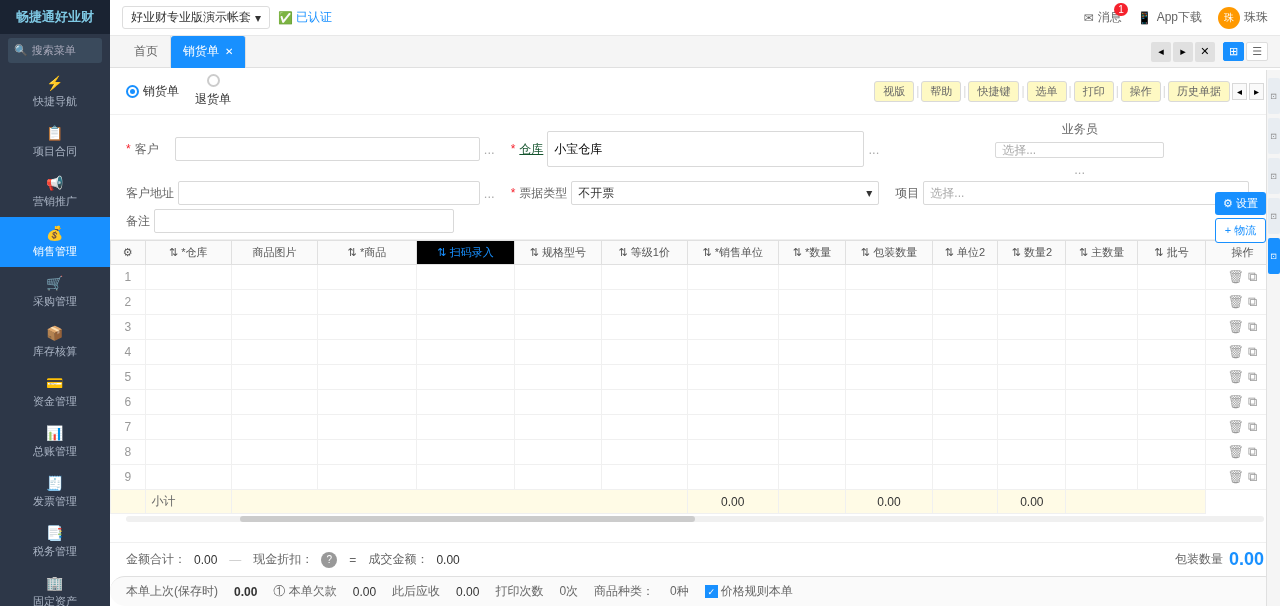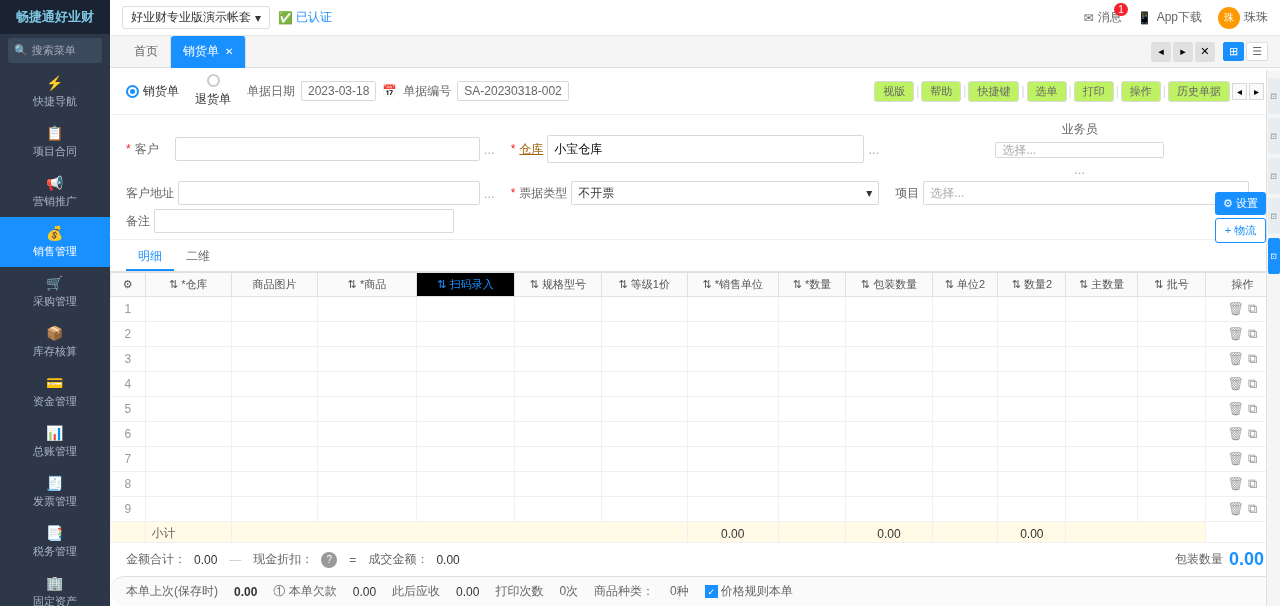--- a/index.html
+++ b/index.html
@@ -28,21 +28,21 @@
     
     .tabbar { background: #f5f5f5; height: 32px; display: flex; align-items: center; padding: 0 12px; gap: 0; border-bottom: 1px solid #e0e0e0; }
     .tab { padding: 0 12px; height: 32px; display: flex; align-items: center; font-size: 12px; cursor: pointer; color: #666; border-right: 1px solid #e0e0e0; }
     .tab.active { background: #1890ff; color: #fff; border-radius: 3px 3px 0 0; }
     .tab .close-btn { margin-left: 6px; font-size: 10px; cursor: pointer; }
     .tab-nav-btns { margin-left: auto; display: flex; gap: 2px; }
     .tab-nav-btn { width: 20px; height: 20px; background: #e0e0e0; border: none; cursor: pointer; border-radius: 2px; font-size: 11px; display: flex; align-items: center; justify-content: center; }
 
     
     .content { flex: 1; background: #fff; overflow-y: auto; display: flex; flex-direction: column; }
-    .toolbar-btn { padding: 2px 8px; border: 1px solid #d9d9d9; border-radius: 3px; font-size: 11px; cursor: pointer; background: #bef264; color: #666; display: flex; align-items: center; gap: 2px; }
+    .toolbar-btn { padding: 2px 8px; border: 1px solid #d9d9d9; border-radius: 3px; font-size: 11px; cursor: pointer; background: #fef9c3; color: #666; display: flex; align-items: center; gap: 2px; }
 
     
     .detail-tabs { display: flex; align-items: center; padding: 4px 16px 0; gap: 0; border-bottom: 1px solid #e0e0e0; }
     .detail-tab { padding: 4px 12px; font-size: 12px; cursor: pointer; color: #666; border-bottom: 2px solid transparent; }
     .detail-tab.active { color: #1890ff; border-bottom: 2px solid #1890ff; }
 
     
     .data-table { width: 100%; border-collapse: collapse; font-size: 12px; }
     .data-table th { background: #fafafa; border: 1px solid #e0e0e0; padding: 4px 6px; text-align: center; font-weight: normal; color: #555; white-space: nowrap; font-size: 11px; }
     .data-table td { border: 1px solid #f0f0f0; padding: 3px 4px; height: 24px; text-align: center; }
@@ -180,27 +180,20 @@
           <span style="width:13px;height:13px;border-radius:50%;border:2px solid #1890ff;display:inline-flex;align-items:center;justify-content:center;">
               <span style="width:5px;height:5px;border-radius:50%;background:#1890ff;display:block;"></span>
             </span>
           <span>销货单</span>
         </label>
         <label style="display:flex;align-items:center;gap:4px;cursor:pointer;flex-direction:column;">
           <span style="width:13px;height:13px;border-radius:50%;border:2px solid #ccc;display:inline-flex;align-items:center;justify-content:center;"></span>
           <span>退货单</span>
         </label>
       </div>
-      <div style="display:flex;align-items:center;gap:6px;font-size:12px;color:#666;">
-        <span>单据日期</span>
-        <span style="border:1px solid #d9d9d9;border-radius:2px;padding:2px 6px;background:#fff;">2023-03-18</span>
-        <span style="cursor:pointer;">📅</span>
-        <span>单据编号</span>
-        <span style="border:1px solid #d9d9d9;border-radius:2px;padding:2px 6px;background:#fff;">SA-20230318-002</span>
-      </div>
       <div style="margin-left:auto;display:flex;align-items:center;gap:2px;">
         <button class="toolbar-btn">
             <span>视版</span>
           </button>
         <span style="color:#d9d9d9;">|</span>
         <button class="toolbar-btn">
             <span>帮助</span>
           </button>
         <span style="color:#d9d9d9;">|</span>
         <button class="toolbar-btn">
@@ -229,22 +222,22 @@
 
     <div style="padding:6px 16px 2px;display:grid;grid-template-columns:1fr 1fr 1fr;gap:6px 16px;">
       <div style="display:flex;align-items:center;gap:4px;">
         <span style="color:#f5222d;font-size:12px;">*</span>
         <span style="font-size:12px;color:#666;min-width:36px;">客户</span>
         <input style="flex: 1 1 0%; border: 1px solid rgb(217, 217, 217); border-radius: 2px; height: 24px; padding: 0px 6px; font-size: 12px;" type="text" value="">
         <span style="color:#aaa;cursor:pointer;font-size:13px;">...</span>
       </div>
       <div style="display:flex;align-items:center;gap:4px;">
         <span style="color:#f5222d;font-size:12px;">*</span>
-        <span style="font-size:12px;color:#a16207;min-width:24px;text-decoration:underline;">仓库</span>
-        <input style="flex: 1 1 0%; border: 1px solid rgb(217, 217, 217); border-radius: 2px; height: 28px; padding: 0px 6px; font-size: 12px;" type="text" value="小宝仓库">
+        <span style="font-size:12px;color:#14532d;min-width:24px;text-decoration:underline;">仓库</span>
+        <input style="flex: 1 1 0%; border: 1px solid rgb(217, 217, 217); border-radius: 2px; height: 36px; padding: 0px 6px; font-size: 12px;" type="text" value="小宝仓库">
         <span style="color:#aaa;cursor:pointer;font-size:13px;">...</span>
       </div>
       <div style="display:flex;align-items:center;gap:4px;flex-direction:column;">
         <span style="font-size:12px;color:#666;min-width:36px;">业务员</span>
         <input style="flex: 1 1 0%; border: 1px solid rgb(217, 217, 217); border-radius: 2px; height: 24px; padding: 0px 6px; font-size: 12px; color: rgb(170, 170, 170);" type="text" value="选择...">
         <span style="color:#aaa;cursor:pointer;font-size:13px;">...</span>
       </div>
     </div>
 
     <div style="padding:2px 16px 2px;display:grid;grid-template-columns:1fr 1fr 1fr;gap:6px 16px;">
@@ -277,28 +270,20 @@
       <button style="padding:4px 8px;background:#1890ff;color:#fff;border:none;border-radius:3px;font-size:11px;cursor:pointer;">
         <span>⚙</span>
         <span> 设置</span>
       </button>
       <button style="padding:4px 8px;background:#fff;color:#1890ff;border:1px solid #1890ff;border-radius:3px;font-size:11px;cursor:pointer;">
         <span>+</span>
         <span>物流</span>
       </button>
     </div>
 
-    <div class="detail-tabs">
-      <div class="detail-tab active">
-        <span>明细</span>
-      </div>
-      <div class="detail-tab">
-        <span>二维</span>
-      </div>
-    </div>
 
     <div class="table-container" style="flex:1;overflow-x:auto;overflow-y:auto;">
       <table class="data-table" style="min-width:1000px;">
         <thead>
           <tr>
             <th style="width:28px;"><span>⚙</span></th>
             <th style="width:70px;"><span>⇅</span> <span>*仓库</span></th>
             <th style="width:70px;"><span>商品图片</span></th>
             <th style="width:80px;"><span>⇅</span> <span>*商品</span></th>
             <th style="width:80px;background:#000000;color:#1890ff;"><span>⇅</span> <span>扫码录入</span></th>

